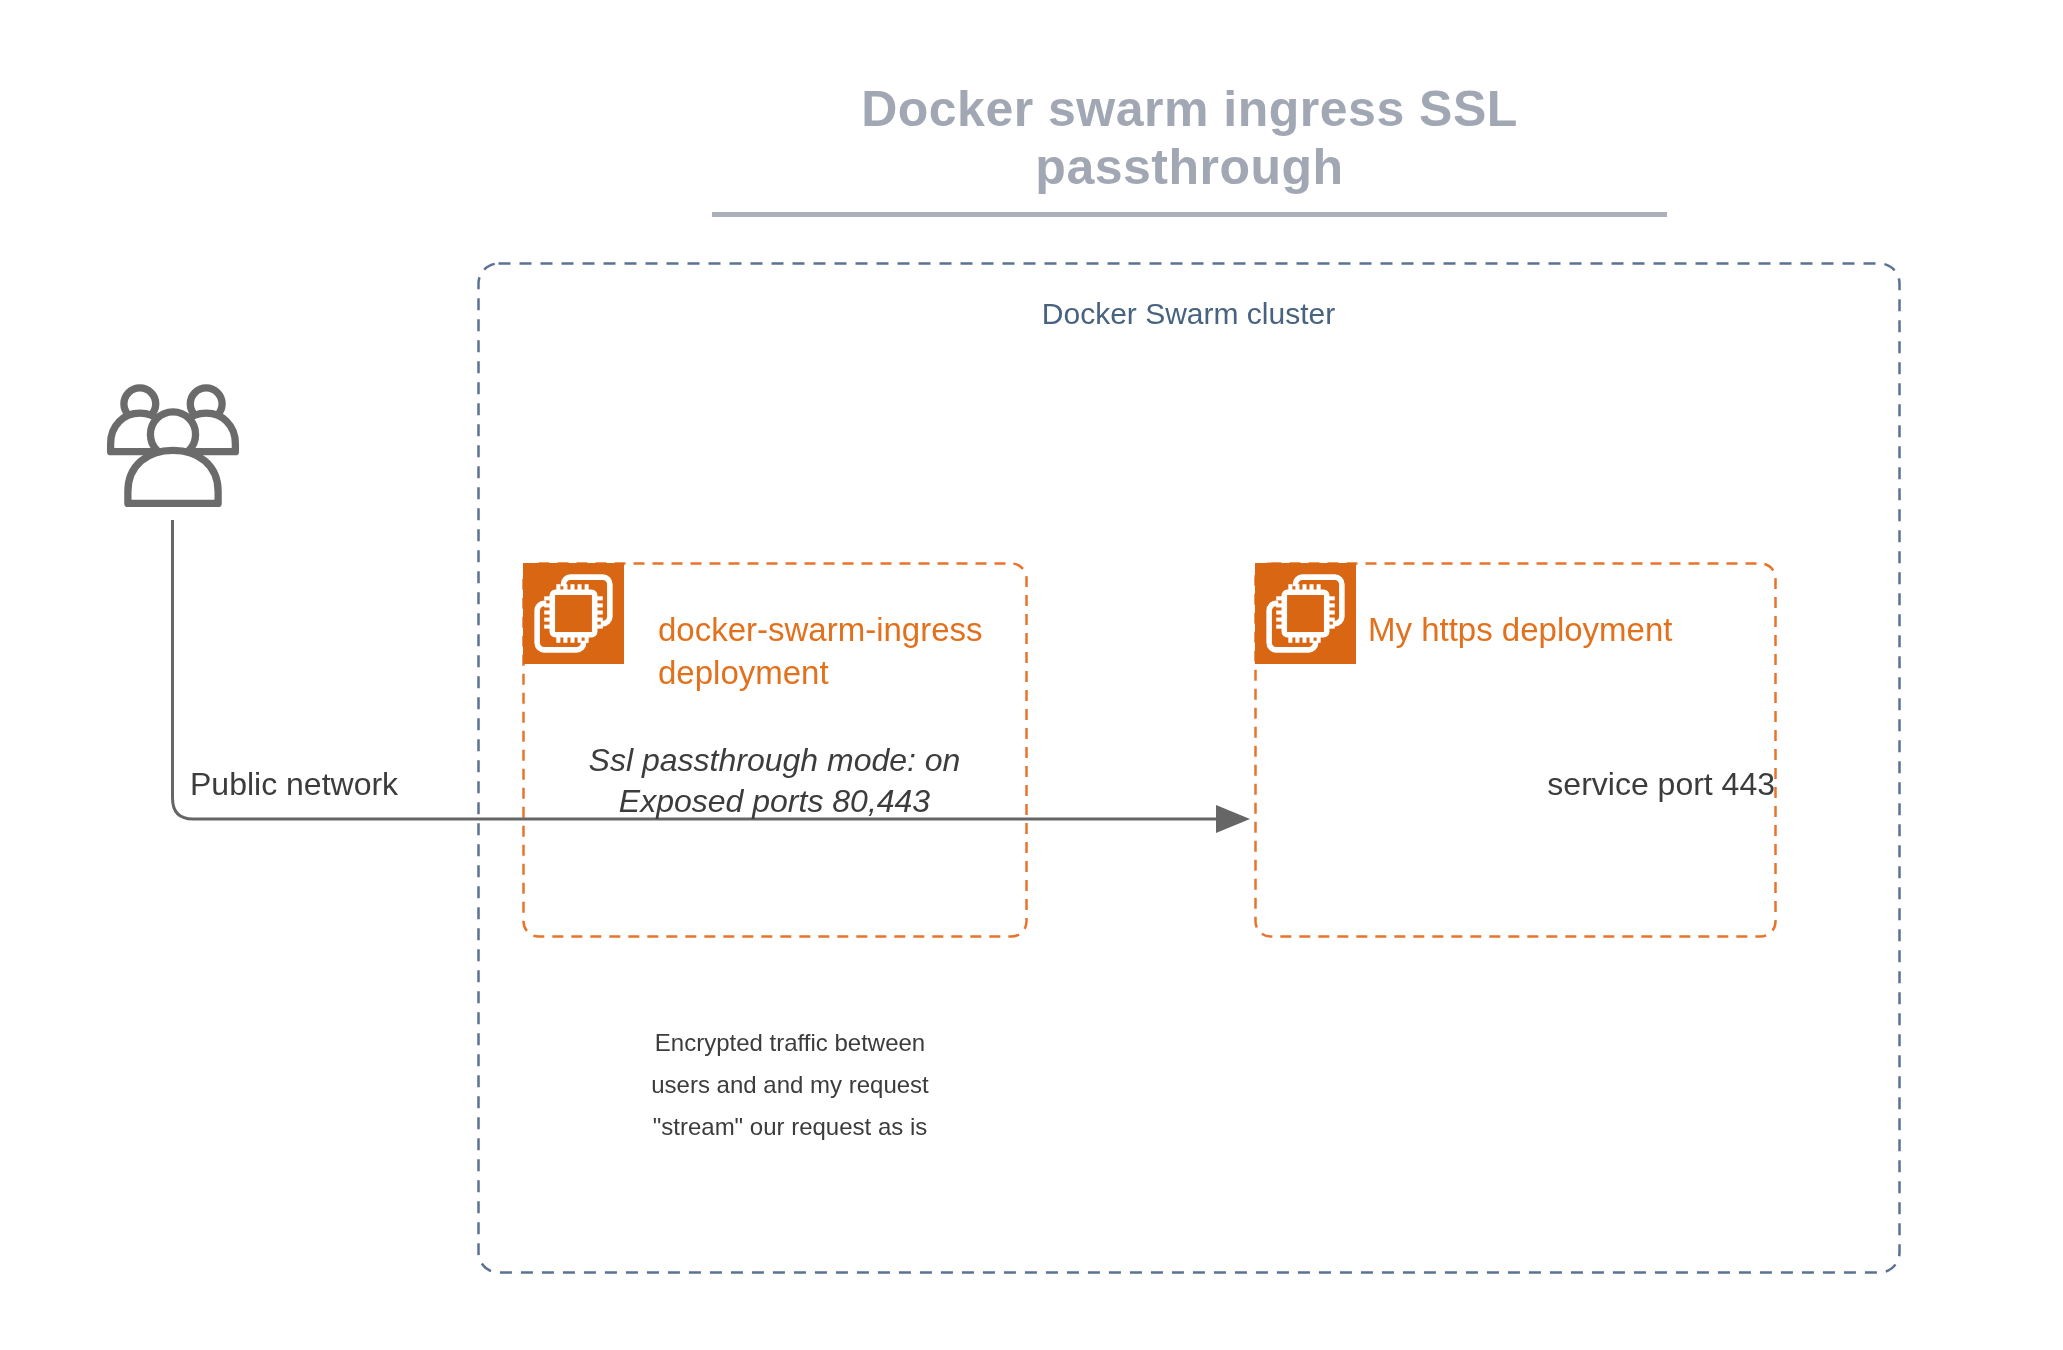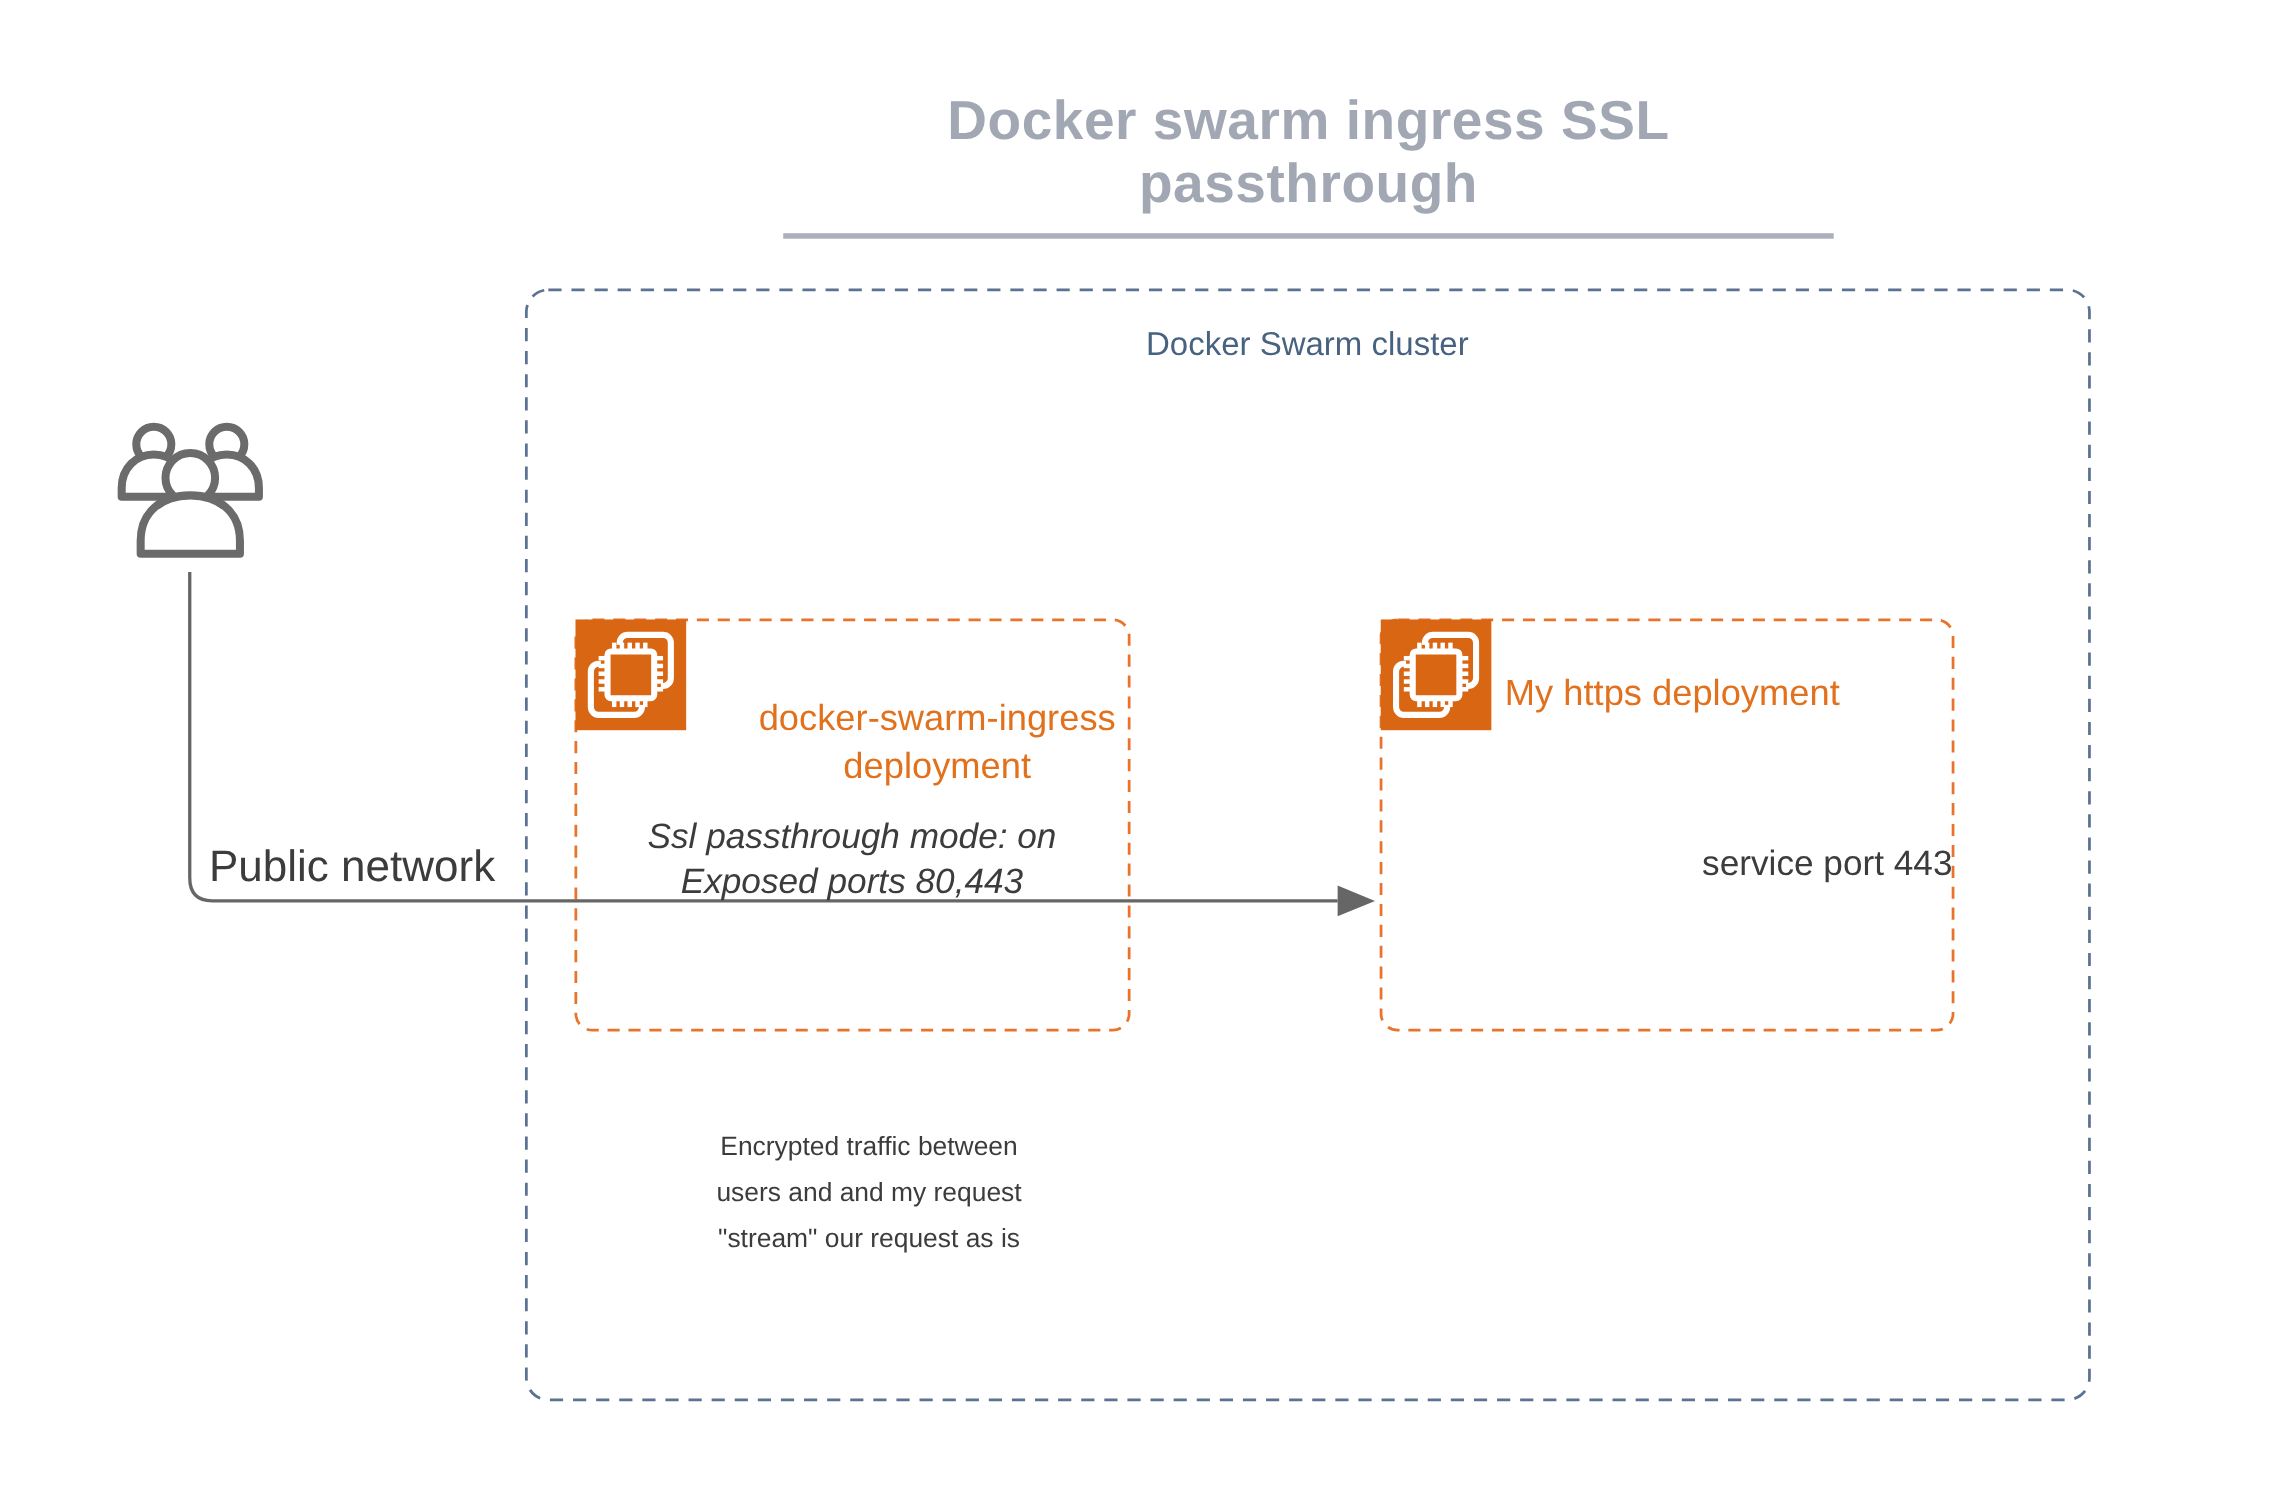--- a/index.html
+++ b/index.html
@@ -39,33 +39,33 @@
     left:478px;top:297px;width:1421px;
     text-align:center;
     font-size:30px;
     color:var(--cluster-text);
   }
   .node-label{
     font-size:33px;
     color:var(--orange-text);
     line-height:43px;
   }
-  .node-label.one{left:658px;top:631px;width:350px;text-align:center;margin-left:19px;}
+  .node-label.one{left:658px;top:608px;width:350px;text-align:left;}
   .node-label.two{left:1368px;top:608px;width:400px;text-align:left;}
   .node-details{
     font-size:32px;
     color:var(--body-text);
     line-height:41px;
     text-align:center;
   }
   .node-details.one{left:523px;top:740px;width:503px;font-style:italic;}
   .node-details.two{left:1255px;top:764px;width:520px;text-align:right;}
   .edge-label{
     left:190px;top:766px;
-    font-size:40px;
+    font-size:32px;
     color:var(--body-text);
   }
   .note{
     left:440px;top:1022px;width:700px;
     text-align:center;
     font-size:24px;
     line-height:42px;
     color:var(--body-text);
   }
   

